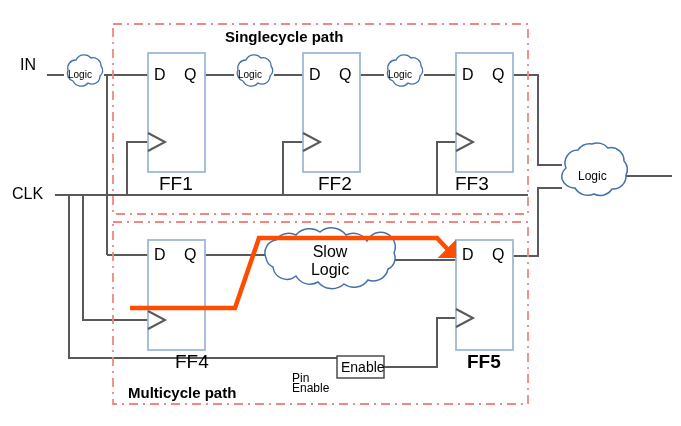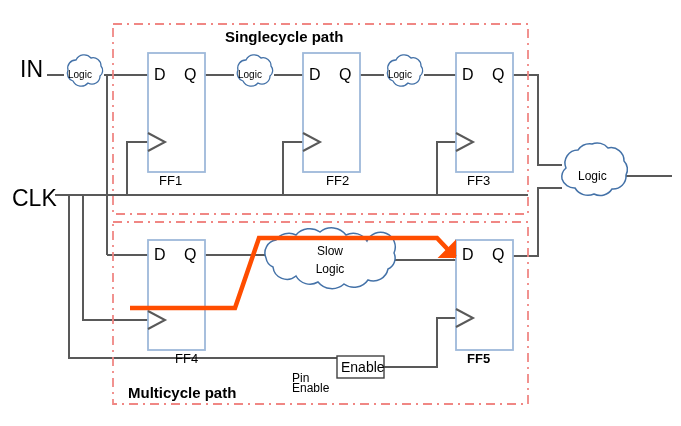--- a/index.html
+++ b/index.html
@@ -5,27 +5,27 @@
   html,body{margin:0;padding:0;background:#ffffff;}
   #root{
     position:relative;
     width:681px;height:426px;
     background:#ffffff;
     font-family:"Liberation Sans", sans-serif;
     overflow:hidden;
   }
   #svgroot{position:absolute;left:0;top:0;width:681px;height:426px;}
   .lbl{position:absolute;color:#000;white-space:nowrap;}
-  .io-label{font-size:23px;}
-  .ff-label{font-size:13px;}
+  .io-label{font-size:16px;}
+  .ff-label{font-size:19px;}
   .dq-label{font-size:16px;}
   .path-title{font-size:15px;font-weight:bold;}
   .cloud-label-sm{font-size:10px;}
   .cloud-label-md{font-size:12px;}
-  .cloud-label-lg{font-size:12px;line-height:17px;text-align:center;}
+  .cloud-label-lg{font-size:16px;line-height:17px;text-align:center;}
   .enable-label{font-size:14px;}
   .enablepin-label{font-size:12px;line-height:14px;}
 </style>
 </head>
 <body>
 
 <div id="root">
 
   <svg id="svgroot" viewBox="0 0 681 426" xmlns="http://www.w3.org/2000/svg">
 
@@ -162,25 +162,25 @@
 
   <div class="lbl path-title" style="left:225px;top:28px;">Singlecycle path</div>
   <div class="lbl path-title" style="left:128px;top:384px;">Multicycle path</div>
 
   <div class="lbl dq-label" style="left:154px;top:66px;">D</div>
   <div class="lbl dq-label" style="left:184px;top:66px;">Q</div>
   <div class="lbl ff-label" style="left:159px;top:173px;">FF1</div>
 
   <div class="lbl dq-label" style="left:309px;top:66px;">D</div>
   <div class="lbl dq-label" style="left:339px;top:66px;">Q</div>
-  <div class="lbl ff-label" style="left:326px;top:173px;">FF2</div>
+  <div class="lbl ff-label" style="left:318px;top:173px;">FF2</div>
 
   <div class="lbl dq-label" style="left:462px;top:66px;">D</div>
   <div class="lbl dq-label" style="left:492px;top:66px;">Q</div>
-  <div class="lbl ff-label" style="left:467px;top:173px;">FF3</div>
+  <div class="lbl ff-label" style="left:455px;top:173px;">FF3</div>
 
   <div class="lbl dq-label" style="left:154px;top:246px;">D</div>
   <div class="lbl dq-label" style="left:184px;top:246px;">Q</div>
   <div class="lbl ff-label" style="left:175px;top:351px;">FF4</div>
 
   <div class="lbl dq-label" style="left:462px;top:246px;">D</div>
   <div class="lbl dq-label" style="left:492px;top:246px;">Q</div>
   <div class="lbl ff-label" style="left:467px;top:351px;font-weight:bold;">FF5</div>
 
   <div class="lbl cloud-label-sm" style="left:68px;top:69px;">Logic</div>

